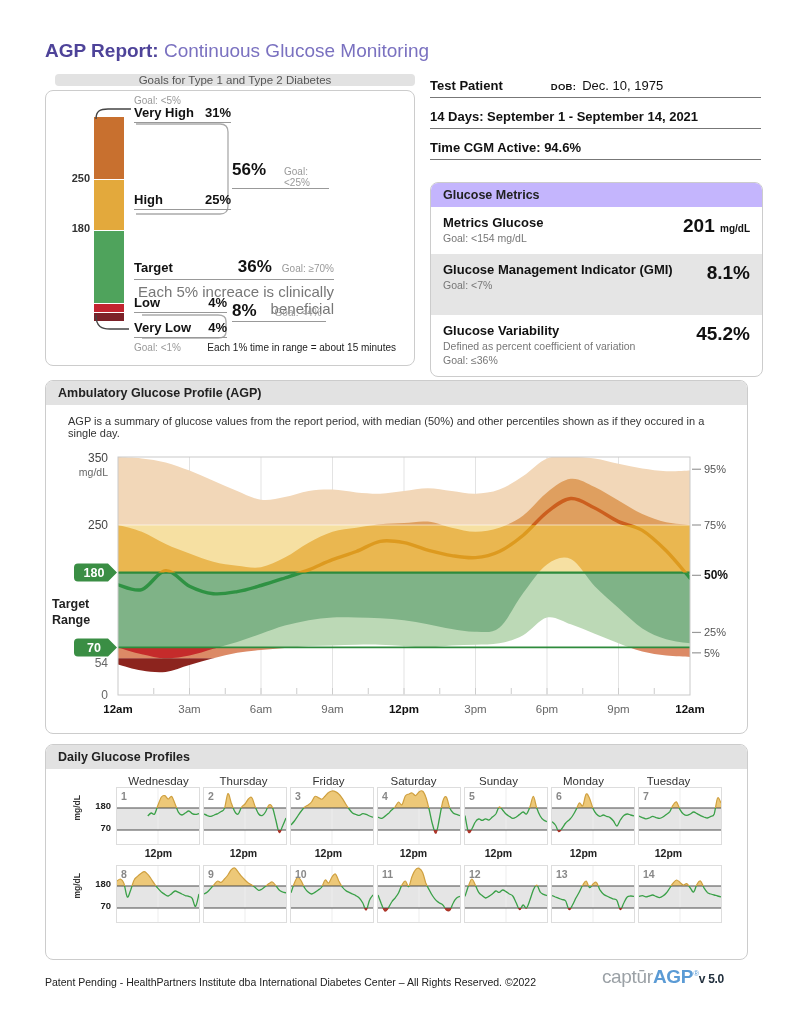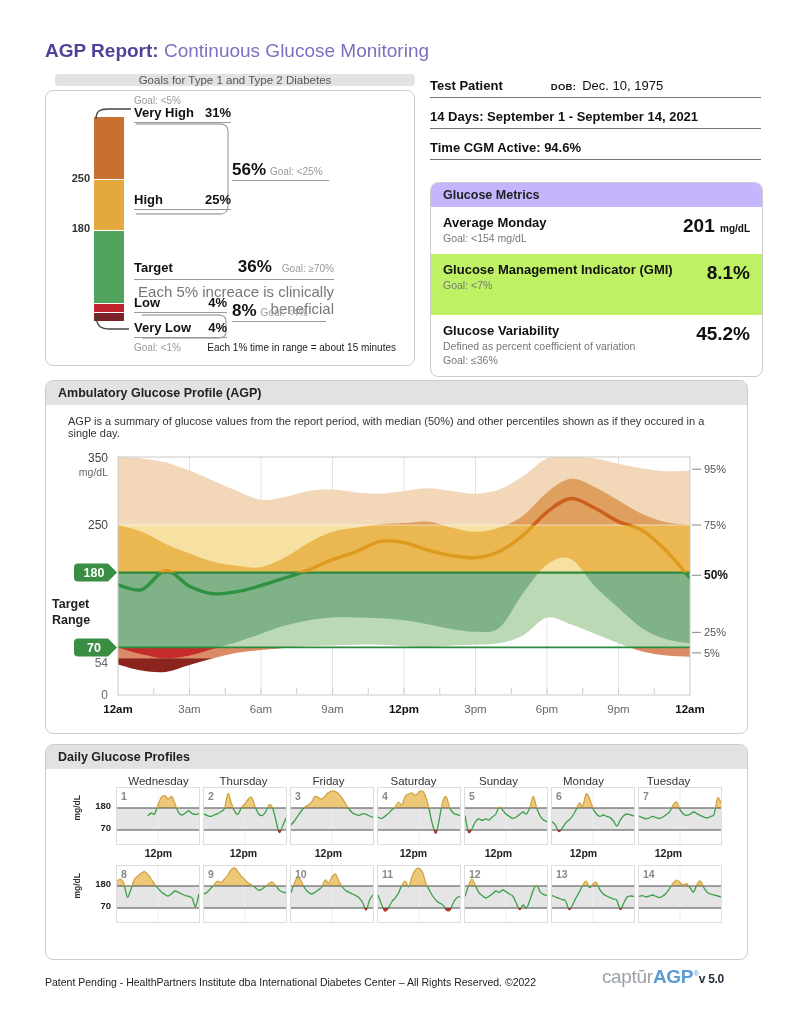--- a/index.html
+++ b/index.html
@@ -8,35 +8,35 @@
   .title .t2{font-weight:normal;color:#7a71c0;}
   
   .goals{position:absolute;left:45px;top:74px;width:370px;}
   .goals-hdr{margin-left:10px;background:#e2e2e2;border-radius:4px;text-align:center;font-size:11.5px;color:#555;padding:0 0;}
   .goals-body{position:relative;margin-top:4px;height:274px;border:1px solid #ccc;border-radius:8px;background:#fff;}
   .gbar{position:absolute;left:48px;top:26px;width:30px;}
   .gbar div{width:30px;}
   .gbar div + div{border-top:1px solid #fff;}
   .gaxis{position:absolute;left:8px;width:36px;text-align:right;font-size:11px;font-weight:bold;color:#333;}
   .grow{position:absolute;display:flex;justify-content:space-between;align-items:baseline;border-bottom:1px solid #999;padding-bottom:2px;font-weight:bold;font-size:13px;color:#111;}
-  .gcombo{position:absolute;display:flex;align-items:baseline;gap:4px;border-bottom:1.5px solid #999;font-weight:bold;font-size:17px;color:#111;}
+  .gcombo{position:absolute;display:flex;align-items:baseline;gap:18px;border-bottom:1.5px solid #999;font-weight:bold;font-size:17px;color:#111;}
   .ggoal{font-size:10px;color:#999;font-weight:normal;}
   .gsmall{position:absolute;font-size:10px;color:#999;}
   .gnote{position:absolute;font-size:15px;color:#777;text-align:right;}
   .gfoot{position:absolute;font-size:10px;color:#222;text-align:right;}
   .gsvg{position:absolute;left:0;top:0;pointer-events:none;}
   
   .pat{position:absolute;left:430px;top:78px;width:331px;}
   .prow{display:flex;align-items:baseline;border-bottom:1.2px solid #777;padding-bottom:4px;margin-bottom:11px;font-size:13px;font-weight:bold;color:#111;}
   .prow .doblab{font-size:9.5px;margin-left:48px;letter-spacing:.3px;}
   .prow .dobval{font-weight:normal;margin-left:6px;}
   .metrics{position:absolute;left:430px;top:182px;width:331px;border:1px solid #ccc;border-radius:8px;overflow:hidden;background:#fff;}
   .mhdr{background:#c4b5fd;font-size:12.5px;font-weight:bold;color:#222;padding:5px 12px;}
   .mrow{display:flex;justify-content:space-between;padding:8px 12px 10px;}
-  .mrow.alt{background:#bef264;gap:24px;}
+  .mrow.alt{background:#e5e5e5;gap:24px;}
   .mlab{font-size:13px;font-weight:bold;color:#111;}
   .msub{font-size:10.5px;color:#777;margin-top:2px;}
   .mval{font-size:19px;font-weight:bold;color:#111;white-space:nowrap;}
   .munit{font-size:10px;}
   
   .section{position:absolute;left:45px;width:701px;border:1px solid #ccc;border-radius:8px;background:#fff;}
   .shdr{background:#e2e2e2;border-radius:7px 7px 0 0;font-size:12.5px;font-weight:bold;color:#222;padding:5px 12px;}
   .sdesc{font-size:11px;color:#333;padding:10px 12px 0 22px;}
   #agpSec{top:380px;height:352px;}
   #dailySec{top:744px;height:214px;}
@@ -137,21 +137,21 @@
       <span class="dobval">Dec. 10, 1975</span>
     </div>
     <div class="prow">14 Days: September 1 - September 14, 2021</div>
     <div class="prow">Time CGM Active: 94.6%</div>
   </div>
 
   <div class="metrics">
     <div class="mhdr">Glucose Metrics</div>
     <div class="mrow">
       <div>
-        <div class="mlab">Average Monday</div>
+        <div class="mlab">Metrics Glucose</div>
         <div class="msub">Goal: &lt;154 mg/dL</div>
       </div>
       <div class="mval"><span>201</span> <span class="munit">mg/dL</span></div>
     </div>
     <div class="mrow alt">
       <div>
         <div class="mlab">Glucose Management Indicator (GMI)</div>
         <div class="msub">Goal: &lt;7%</div>
         <div style="height:14px;"></div>
       </div>

